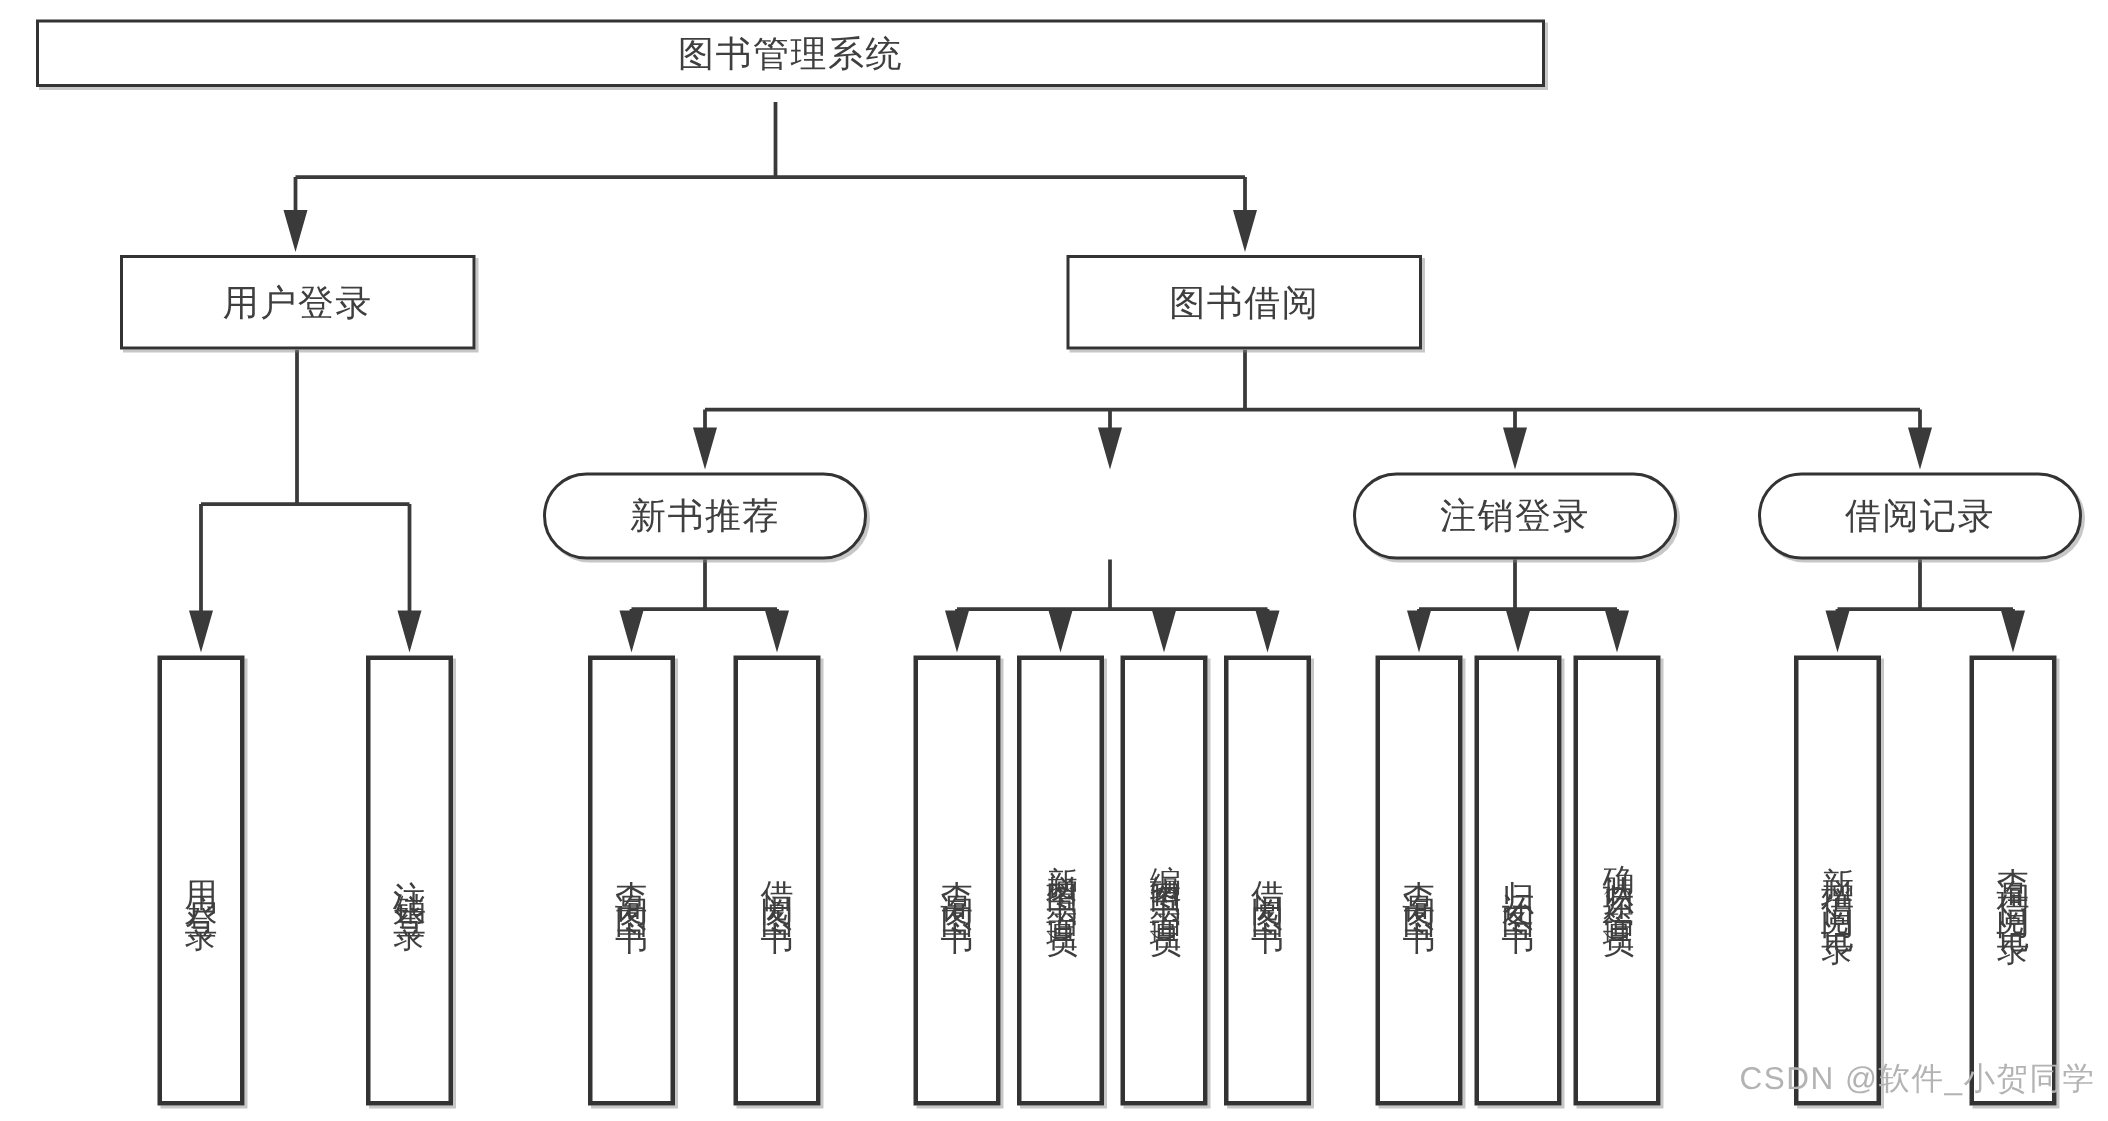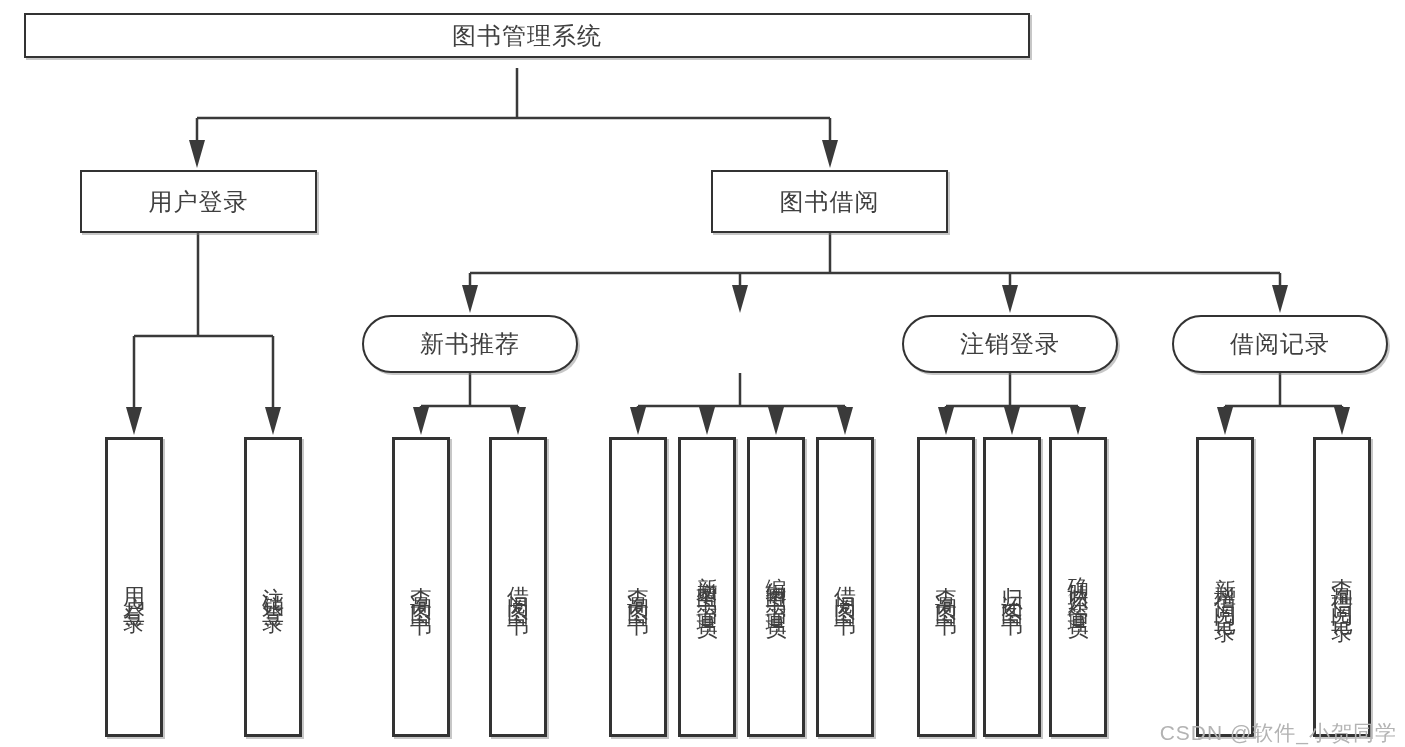--- a/index.html
+++ b/index.html
@@ -25,21 +25,21 @@
   .l2   { top:170px; width:237px; height:63px; font-size:24px; letter-spacing:1px; }
   .l3   { top:315px; width:216px; height:58px; font-size:24px; letter-spacing:1px;border-radius:29px; }
   .vbox {
     top:437px; width:58px; height:300px;
     writing-mode:vertical-rl; text-orientation:mixed;
     font-size:22px; letter-spacing:9px;
     border-width:3px;
   }
   .vbox.long { letter-spacing:6px; font-size:21px; }
   .watermark {
-    position:absolute; right:8px; bottom:0;
+    position:absolute; right:8px; bottom:14px;
     font-size:21px; color:#b3b3b3; letter-spacing:1px;
     z-index:5; white-space:nowrap;
   }
 </style>
 </head>
 <body>
 
 <div class="canvas">
 
   <svg class="wires" viewBox="0 0 1405 747">

